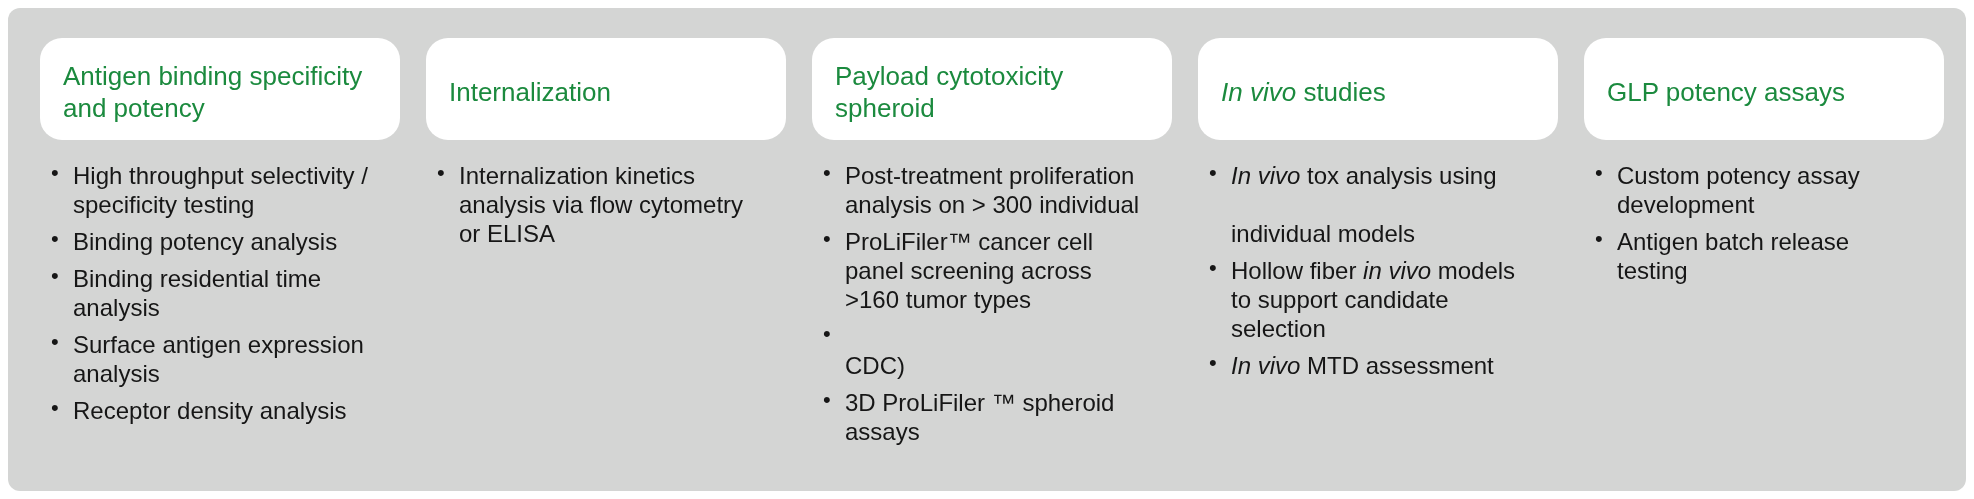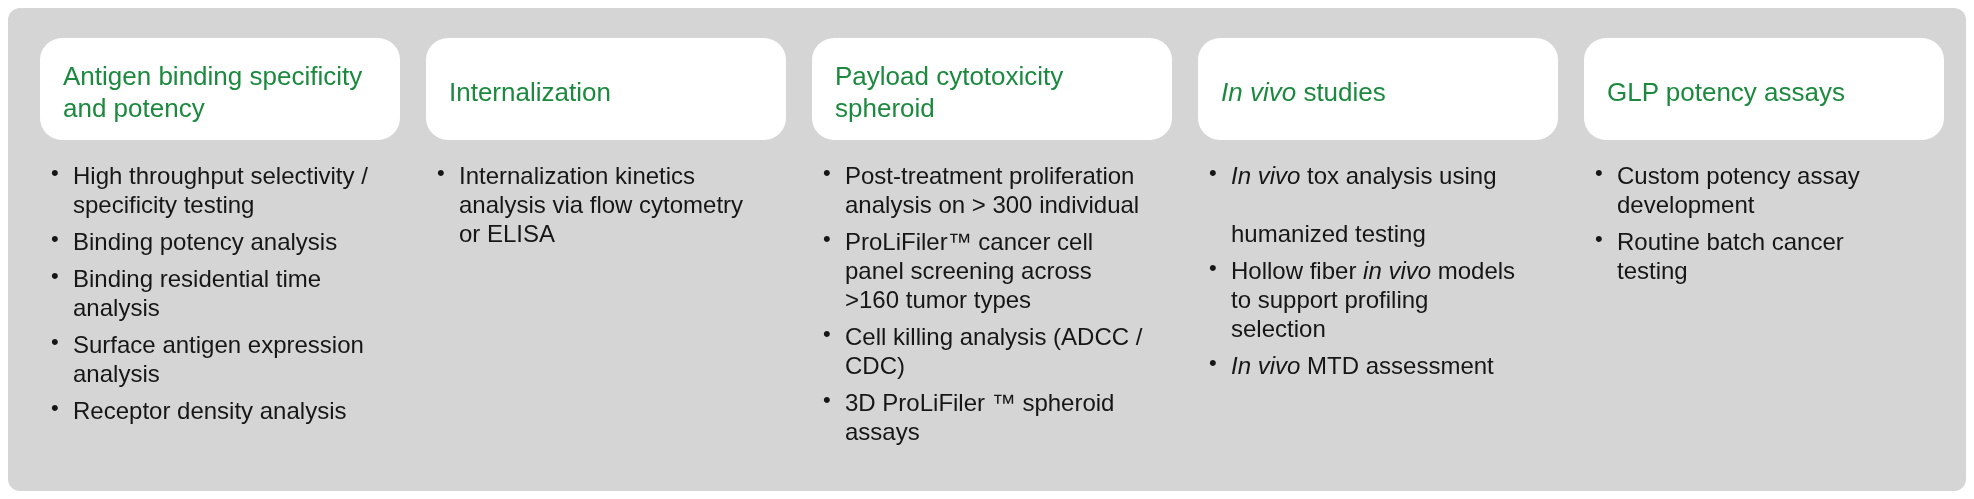--- a/index.html
+++ b/index.html
@@ -94,39 +94,39 @@
         </ul>
   </div>
 
   <div class="column">
     <div class="header-card">
       <h2 class="column-title"><span>Payload cytotoxicity</span><br><span>spheroid</span></h2>
     </div>
     <ul class="items">
           <li><span class="bullet">•</span><span class="item-text"><span>Post-treatment proliferation</span><br><span>analysis on &gt; 300 individual</span><br></span></li>
           <li><span class="bullet">•</span><span class="item-text"><span>ProLiFiler™ cancer cell</span><br><span>panel screening across</span><br><span>&gt;160 tumor types</span></span></li>
-          <li><span class="bullet">•</span><span class="item-text"><span>Cell killing analysis (ADCC /</span><br><span>CDC)</span></span></li>
+          <li><span class="bullet">•</span><span class="item-text"><br><span>CDC)</span></span></li>
           <li><span class="bullet">•</span><span class="item-text"><span>3D ProLiFiler ™ spheroid</span><br><span>assays</span></span></li>
         </ul>
   </div>
 
   <div class="column">
     <div class="header-card">
       <h2 class="column-title"><em>In vivo</em><span> studies</span></h2>
     </div>
     <ul class="items">
-          <li><span class="bullet">•</span><span class="item-text"><em>In vivo</em><span> tox analysis using</span><br><br><span>humanized testing</span></span></li>
-          <li><span class="bullet">•</span><span class="item-text"><span>Hollow fiber </span><em>in vivo</em><span> models</span><br><span>to support profiling</span><br><span>selection</span></span></li>
+          <li><span class="bullet">•</span><span class="item-text"><em>In vivo</em><span> tox analysis using</span><br><br><span>individual models</span></span></li>
+          <li><span class="bullet">•</span><span class="item-text"><span>Hollow fiber </span><em>in vivo</em><span> models</span><br><span>to support candidate</span><br><span>selection</span></span></li>
           <li><span class="bullet">•</span><span class="item-text"><em>In vivo</em><span> MTD assessment</span></span></li>
         </ul>
   </div>
 
   <div class="column">
     <div class="header-card">
       <h2 class="column-title"><span>GLP potency assays</span></h2>
     </div>
     <ul class="items">
           <li><span class="bullet">•</span><span class="item-text"><span>Custom potency assay</span><br><span>development</span></span></li>
-          <li><span class="bullet">•</span><span class="item-text"><span>Routine batch cancer</span><br><span>testing</span></span></li>
+          <li><span class="bullet">•</span><span class="item-text"><span>Antigen batch release</span><br><span>testing</span></span></li>
         </ul>
   </div>
 </div>
 </div>
 
 </body></html>

